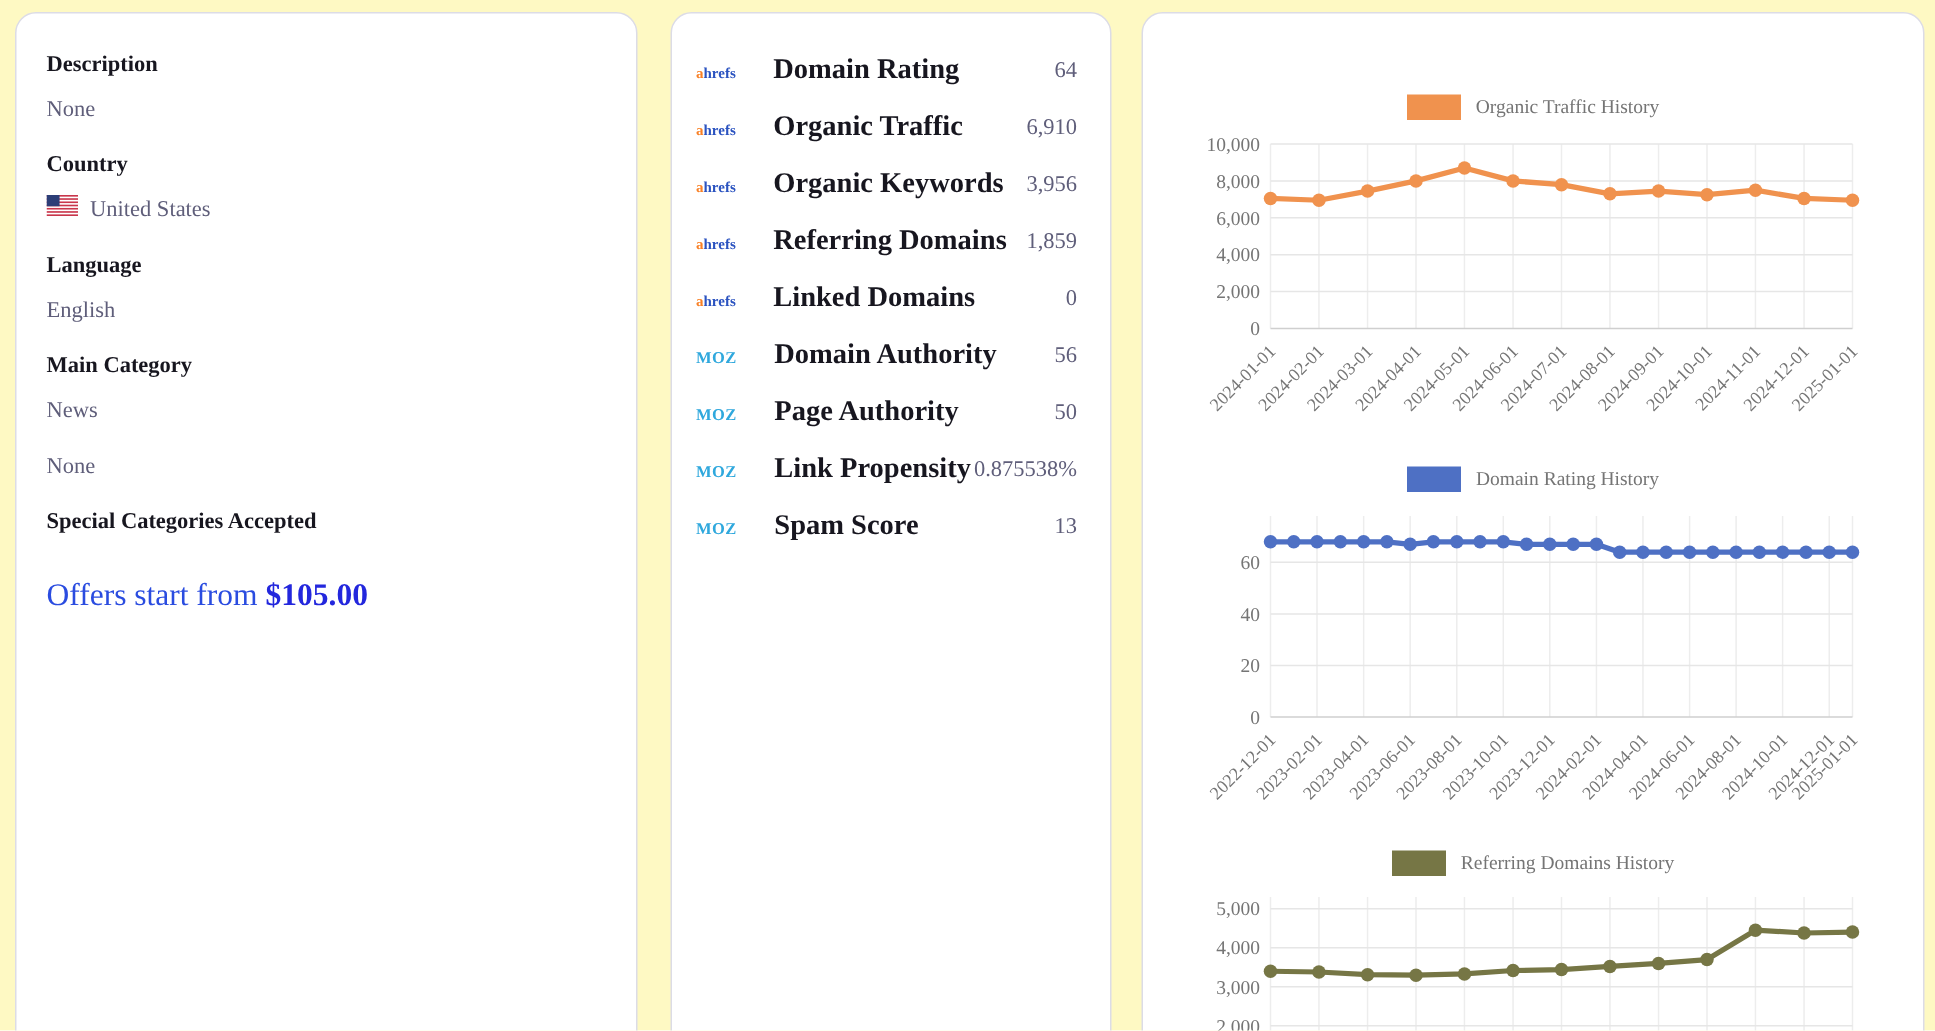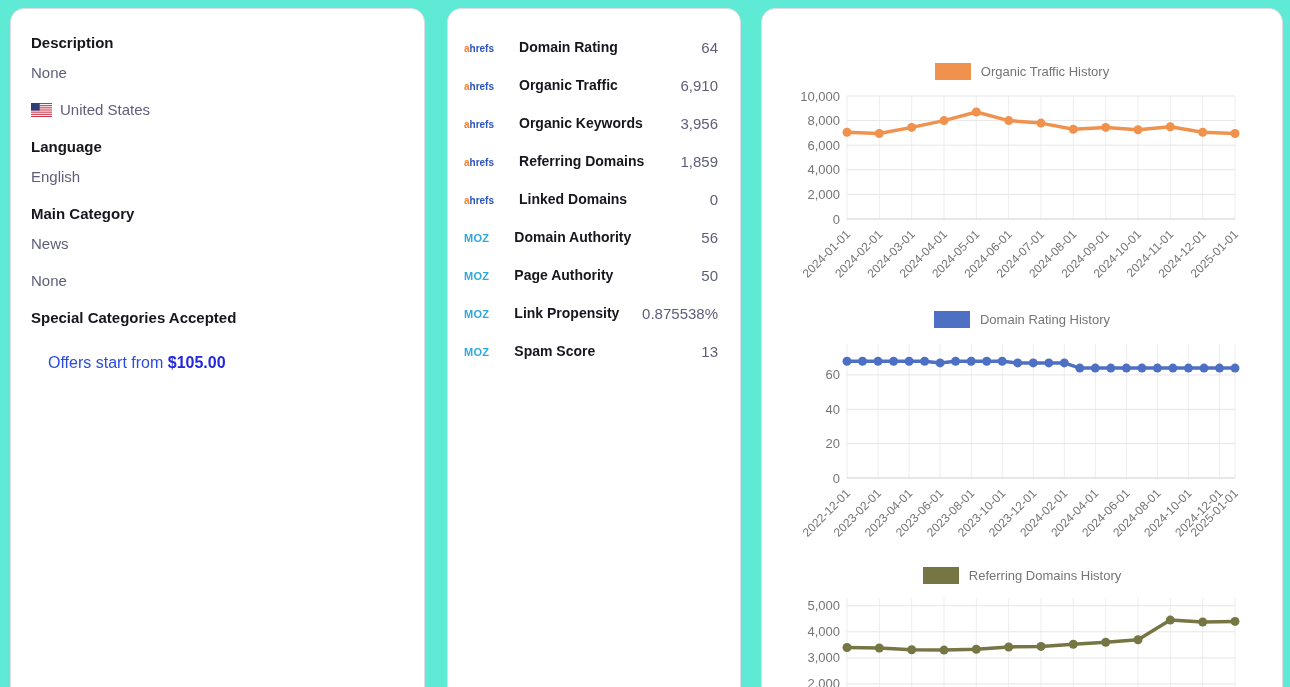--- a/index.html
+++ b/index.html
@@ -1,39 +1,39 @@
 <!DOCTYPE html>
 <html><head>
 <meta charset="utf-8">
 <style>
   * { box-sizing: border-box; margin: 0; padding: 0; }
   html, body { width: 1290px; height: 687px; overflow: hidden; background: #ffffff;
     font-family: "Liberation Sans", sans-serif; }
-  .page { position: relative; width: 1290px; height: 687px; background: #5eead4; }
+  .page { position: relative; width: 1290px; height: 687px; background: #fef9c3; font-family: Liberation Serif, serif; }
   .panel { position: absolute; top: 8px; height: 760px; background: #fff;
     border: 1px solid #dcdce6; border-radius: 14px; }
   #panel-left  { left: 10px;  width: 415px; padding: 24px 20px; }
   #panel-mid   { left: 447px; width: 294px; padding: 19px 22px 0 16px; }
   #panel-right { left: 761px; width: 522px; }
 
   
   .field { margin-bottom: 17px; }
   .field-label { font-size: 15px; font-weight: 700; color: #17161f; line-height: 20px; margin-bottom: 10px; }
-  .field-value { font-size: 15px; color: #5f5e7a; line-height: 20px; display: flex; align-items: center; gap: 8px; }
+  .field-value { font-size: 15px; color: #5f5e7a; line-height: 20px; display: flex; align-items: flex-start; gap: 8px; }
   .flag { display: inline-block; line-height: 0; }
   .offers-row { display: flex; align-items: center; gap: 18px; margin-top: 26px; }
   .offers-btn { height: 45px; padding: 0 24px; border: none; border-radius: 9px;
     color: #fff; font-size: 15px; font-weight: 700; font-family: inherit; cursor: pointer; }
-  .offers-text { font-size: 16px; font-weight: 500; margin-left: 17px; }
+  .offers-text { font-size: 21px; font-weight: 500; }
   .offers-text b { font-weight: 700; }
 
   
   .metric-row { display: flex; align-items: center; justify-content: space-between; height: 38px; }
   .metric-left { display: flex; align-items: baseline; gap: 25px; }
-  .metric-label { font-size: 14px; font-weight: 700; color: #17161f; }
+  .metric-label { font-size: 19px; font-weight: 700; color: #17161f; }
   .metric-value { font-size: 15px; color: #5f5e7a; }
   .ahrefs-logo { font-size: 10px; font-weight: 700; color: #2b53c0; }
   .ahrefs-logo .a { color: #f98026; }
   .moz-logo { font-size: 11px; font-weight: 800; color: #2fa8dd; letter-spacing: .3px; }
 
   
   .chart { position: absolute; left: 0; width: 100%; margin-top: 33px; }
   .legend { display: flex; justify-content: center; align-items: center; gap: 10px;
     height: 18px; margin-bottom: 6px; }
   .legend .swatch { width: 36px; height: 17px; }
@@ -47,20 +47,21 @@
 
   <section class="panel" id="panel-left">
     <div id="fields">
         <div class="field">
           <div class="field-label">Description</div>
           <div class="field-value">
             <span>None</span>
           </div>
         </div>
         <div class="field">
+          <div class="field-label">Country</div>
           <div class="field-value">
             <span class="flag"><svg width="21" height="14" viewBox="0 0 21 14">
                 <rect width="21" height="14" fill="#ffffff"></rect>
                 <rect y="0.00" width="21" height="1.08" fill="#c9364b"></rect>
                 <rect y="2.15" width="21" height="1.08" fill="#c9364b"></rect>
                 <rect y="4.31" width="21" height="1.08" fill="#c9364b"></rect>
                 <rect y="6.46" width="21" height="1.08" fill="#c9364b"></rect>
                 <rect y="8.62" width="21" height="1.08" fill="#c9364b"></rect>
                 <rect y="10.77" width="21" height="1.08" fill="#c9364b"></rect>
                 <rect y="12.92" width="21" height="1.08" fill="#c9364b"></rect>

